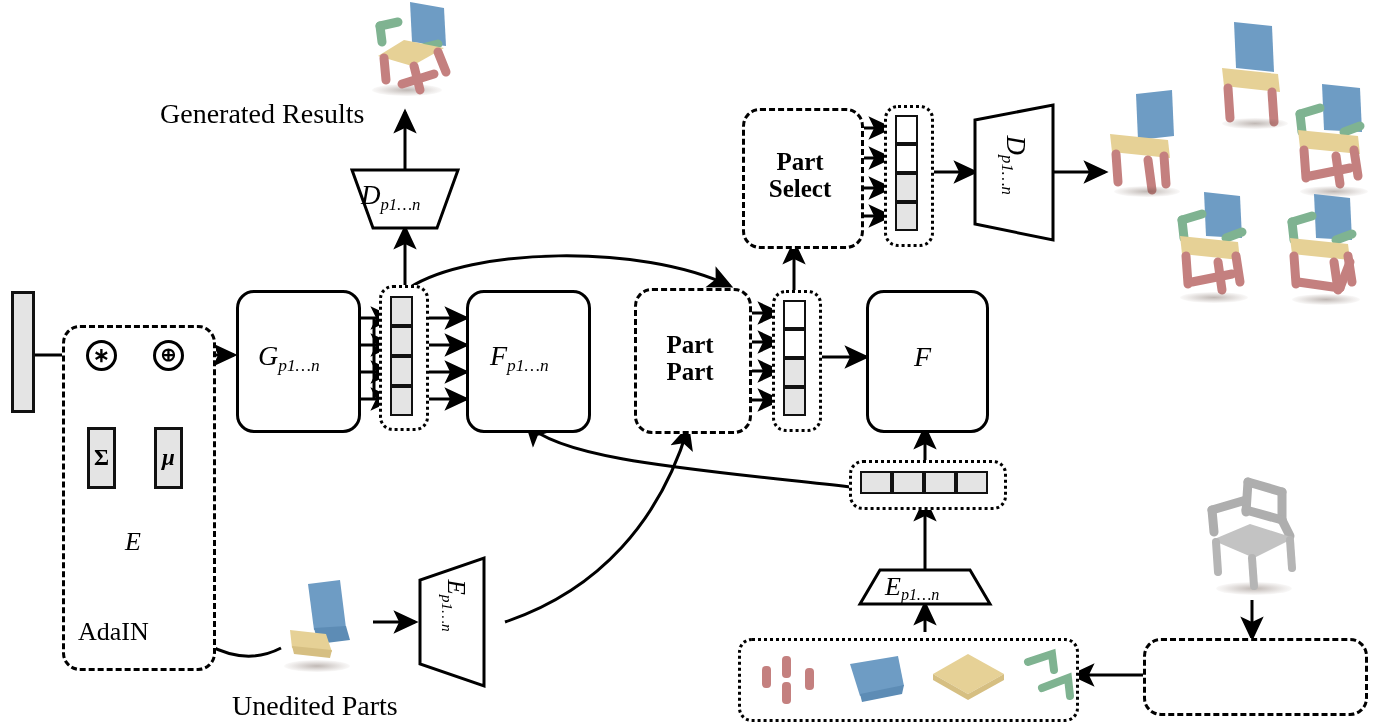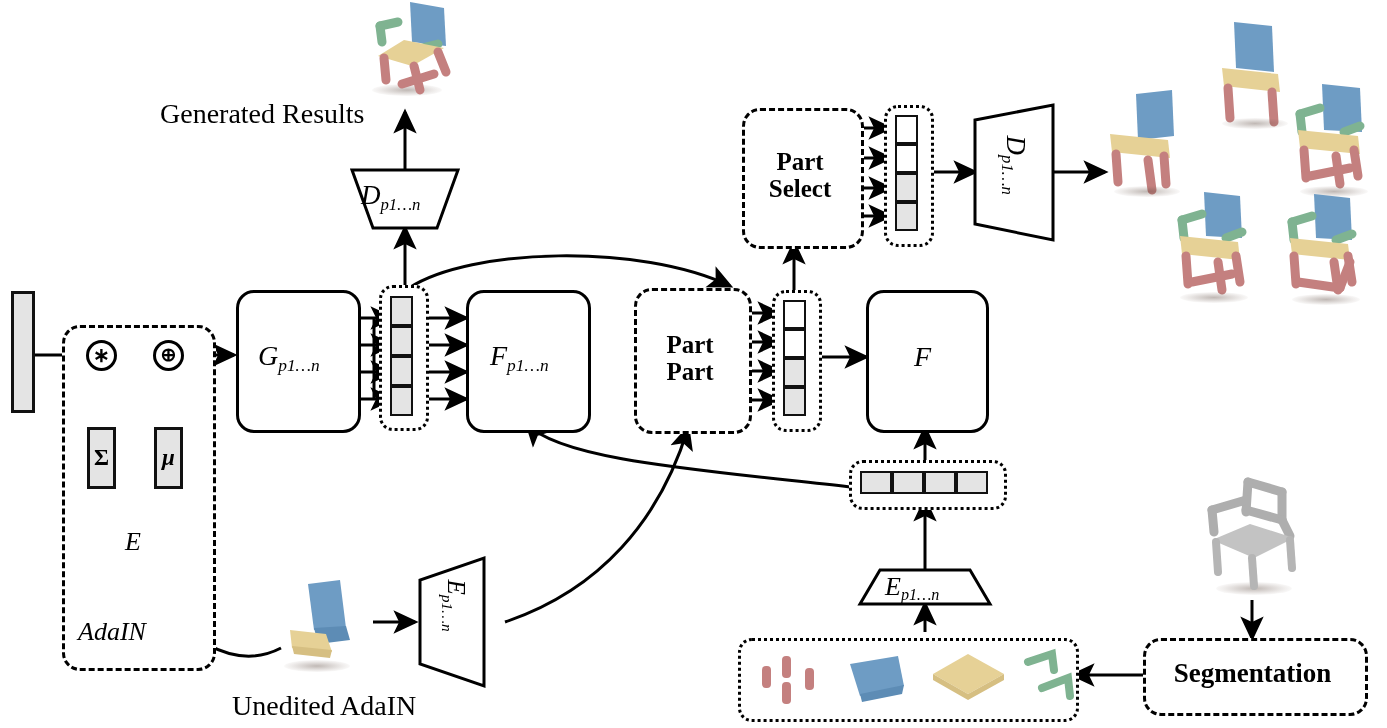--- a/index.html
+++ b/index.html
@@ -120,21 +120,21 @@
 
     <path d="M880,570 H970 L990,604 H860 Z" fill="#fff" stroke="#000" stroke-width="3"></path>
 
     <path d="M975,120 L1053,105 V240 L975,224 Z" fill="#fff" stroke="#000" stroke-width="3"></path>
   </svg>
 
 
   <div class="vecbar" style="left:11px;top:291px;width:24px;height:122px;"></div>
 
   <div class="dashed-round" style="position:absolute;left:62px;top:325px;width:148px;height:340px;"></div>
-  <div class="lbl" style="left:78px;top:617px;font-size:26px;font-style:italic;">AdaIN</div>
+  <div class="lbl" style="left:78px;top:617px;font-size:26px;">AdaIN</div>
 
   <div class="blk" style="left:86px;top:340px;width:31px;height:31px;border:3px solid #000;border-radius:50%;font-size:20px;">∗</div>
   <div class="blk" style="left:153px;top:340px;width:31px;height:31px;border:3px solid #000;border-radius:50%;font-size:19px;">⊕</div>
 
   <div class="blk" style="left:87px;top:427px;width:29px;height:62px;border:3px solid #111;background:#e4e4e4;font-size:23px;">Σ</div>
   <div class="blk" style="left:154px;top:427px;width:29px;height:62px;border:3px solid #111;background:#e4e4e4;font-size:23px;font-style:italic;">μ</div>
 
   <div class="lbl it" style="left:125px;top:527px;font-size:26px;">E</div>
 
   <div class="solid-round" style="position:absolute;left:236px;top:290px;width:119px;height:137px;"></div>
@@ -196,21 +196,20 @@
     <span class="it">E</span><span class="sub">p1…n</span>
   </div>
 
   <div class="dotted-round" style="position:absolute;left:849px;top:460px;width:152px;height:44px;"></div>
   <div class="cell g" style="left:860px;top:471px;width:32px;height:23px;"></div>
   <div class="cell g" style="left:892px;top:471px;width:32px;height:23px;"></div>
   <div class="cell g" style="left:924px;top:471px;width:32px;height:23px;"></div>
   <div class="cell g" style="left:956px;top:471px;width:32px;height:23px;"></div>
 
   <div class="dashed-round" style="position:absolute;left:1143px;top:638px;width:219px;height:72px;"></div>
-  <div class="blk" style="left:1143px;top:638px;width:219px;height:72px;font-size:27px;">Segmentation</div>
 
   <div class="dotted-round" style="position:absolute;left:738px;top:638px;width:335px;height:78px;"></div>
 
   <div class="pc" style="left:760px;top:648px;width:70px;height:60px;">
     <svg width="70" height="60" viewBox="0 0 70 60">
       <g fill="#c4807f">
         <rect x="2" y="18" width="9" height="22" rx="4"></rect>
         <rect x="22" y="8" width="9" height="22" rx="4"></rect>
         <rect x="22" y="34" width="9" height="22" rx="4"></rect>
         <rect x="45" y="20" width="9" height="22" rx="4"></rect>
@@ -284,21 +283,21 @@
 
   <div class="shadow" style="left:284px;top:660px;width:66px;height:12px;"></div>
   <div class="pc" style="left:280px;top:578px;width:92px;height:88px;">
     <svg width="92" height="88" viewBox="0 0 92 88">
       <path d="M28,6 L60,2 L66,50 L34,52 Z" fill="#6e9cc4"></path>
       <path d="M34,50 L66,48 L70,62 L38,66 Z" fill="#5d8cb5"></path>
       <path d="M10,52 L46,56 L52,74 L12,70 Z" fill="#e6d196"></path>
       <path d="M12,68 L52,72 L50,80 L14,76 Z" fill="#d6bf82"></path>
     </svg>
   </div>
-  <div class="lbl" style="left:232px;top:690px;font-size:28px;">Unedited AdaIN</div>
+  <div class="lbl" style="left:232px;top:690px;font-size:28px;">Unedited Parts</div>
 
   <div class="pc" style="left:1208px;top:18px;width:92px;height:112px;">
     <svg width="92" height="112" viewBox="0 0 92 112">
       <path d="M26,4 L64,8 L66,54 L28,50 Z" fill="#6e9cc4"></path>
       <path d="M14,50 L70,56 L72,74 L16,68 Z" fill="#e6d196"></path>
       <g stroke="#c4807f" stroke-width="9" stroke-linecap="round" fill="none">
         <path d="M20,70 L22,100"></path>
           <path d="M64,74 L66,104"></path>
       </g>
     </svg>

